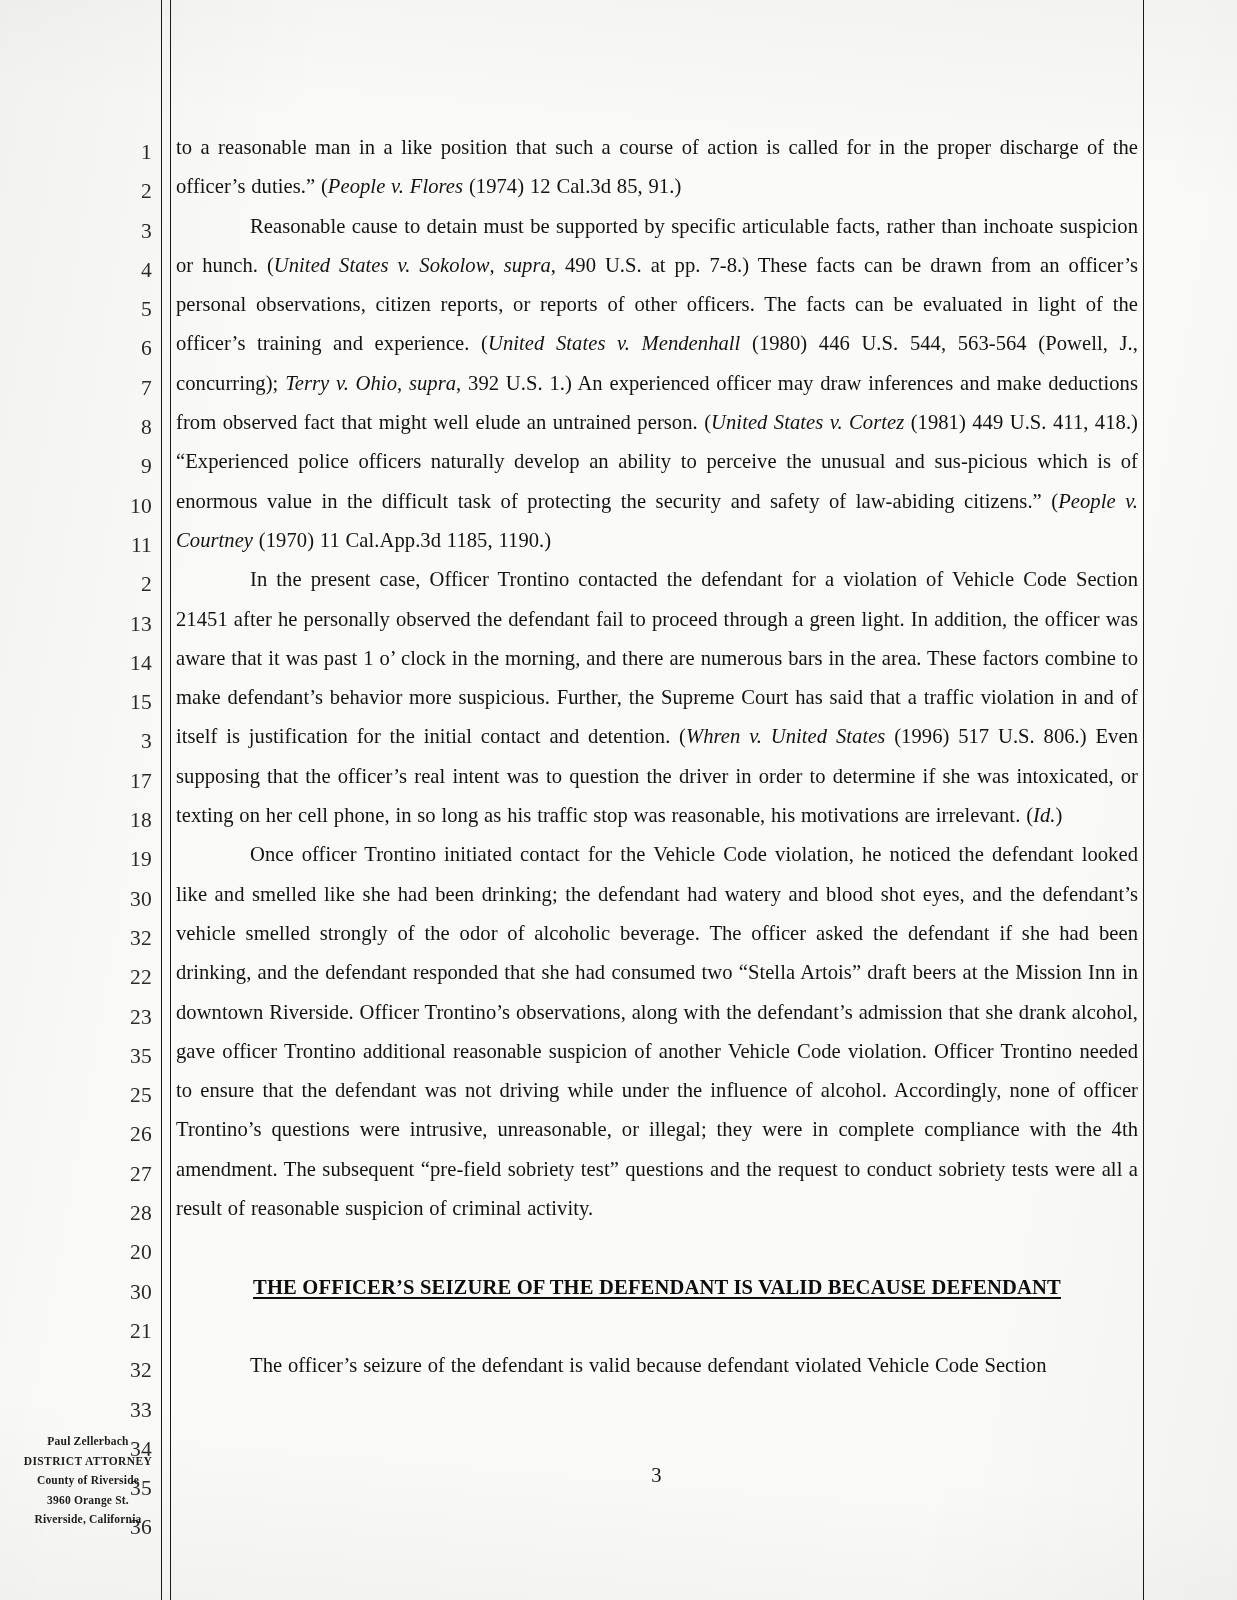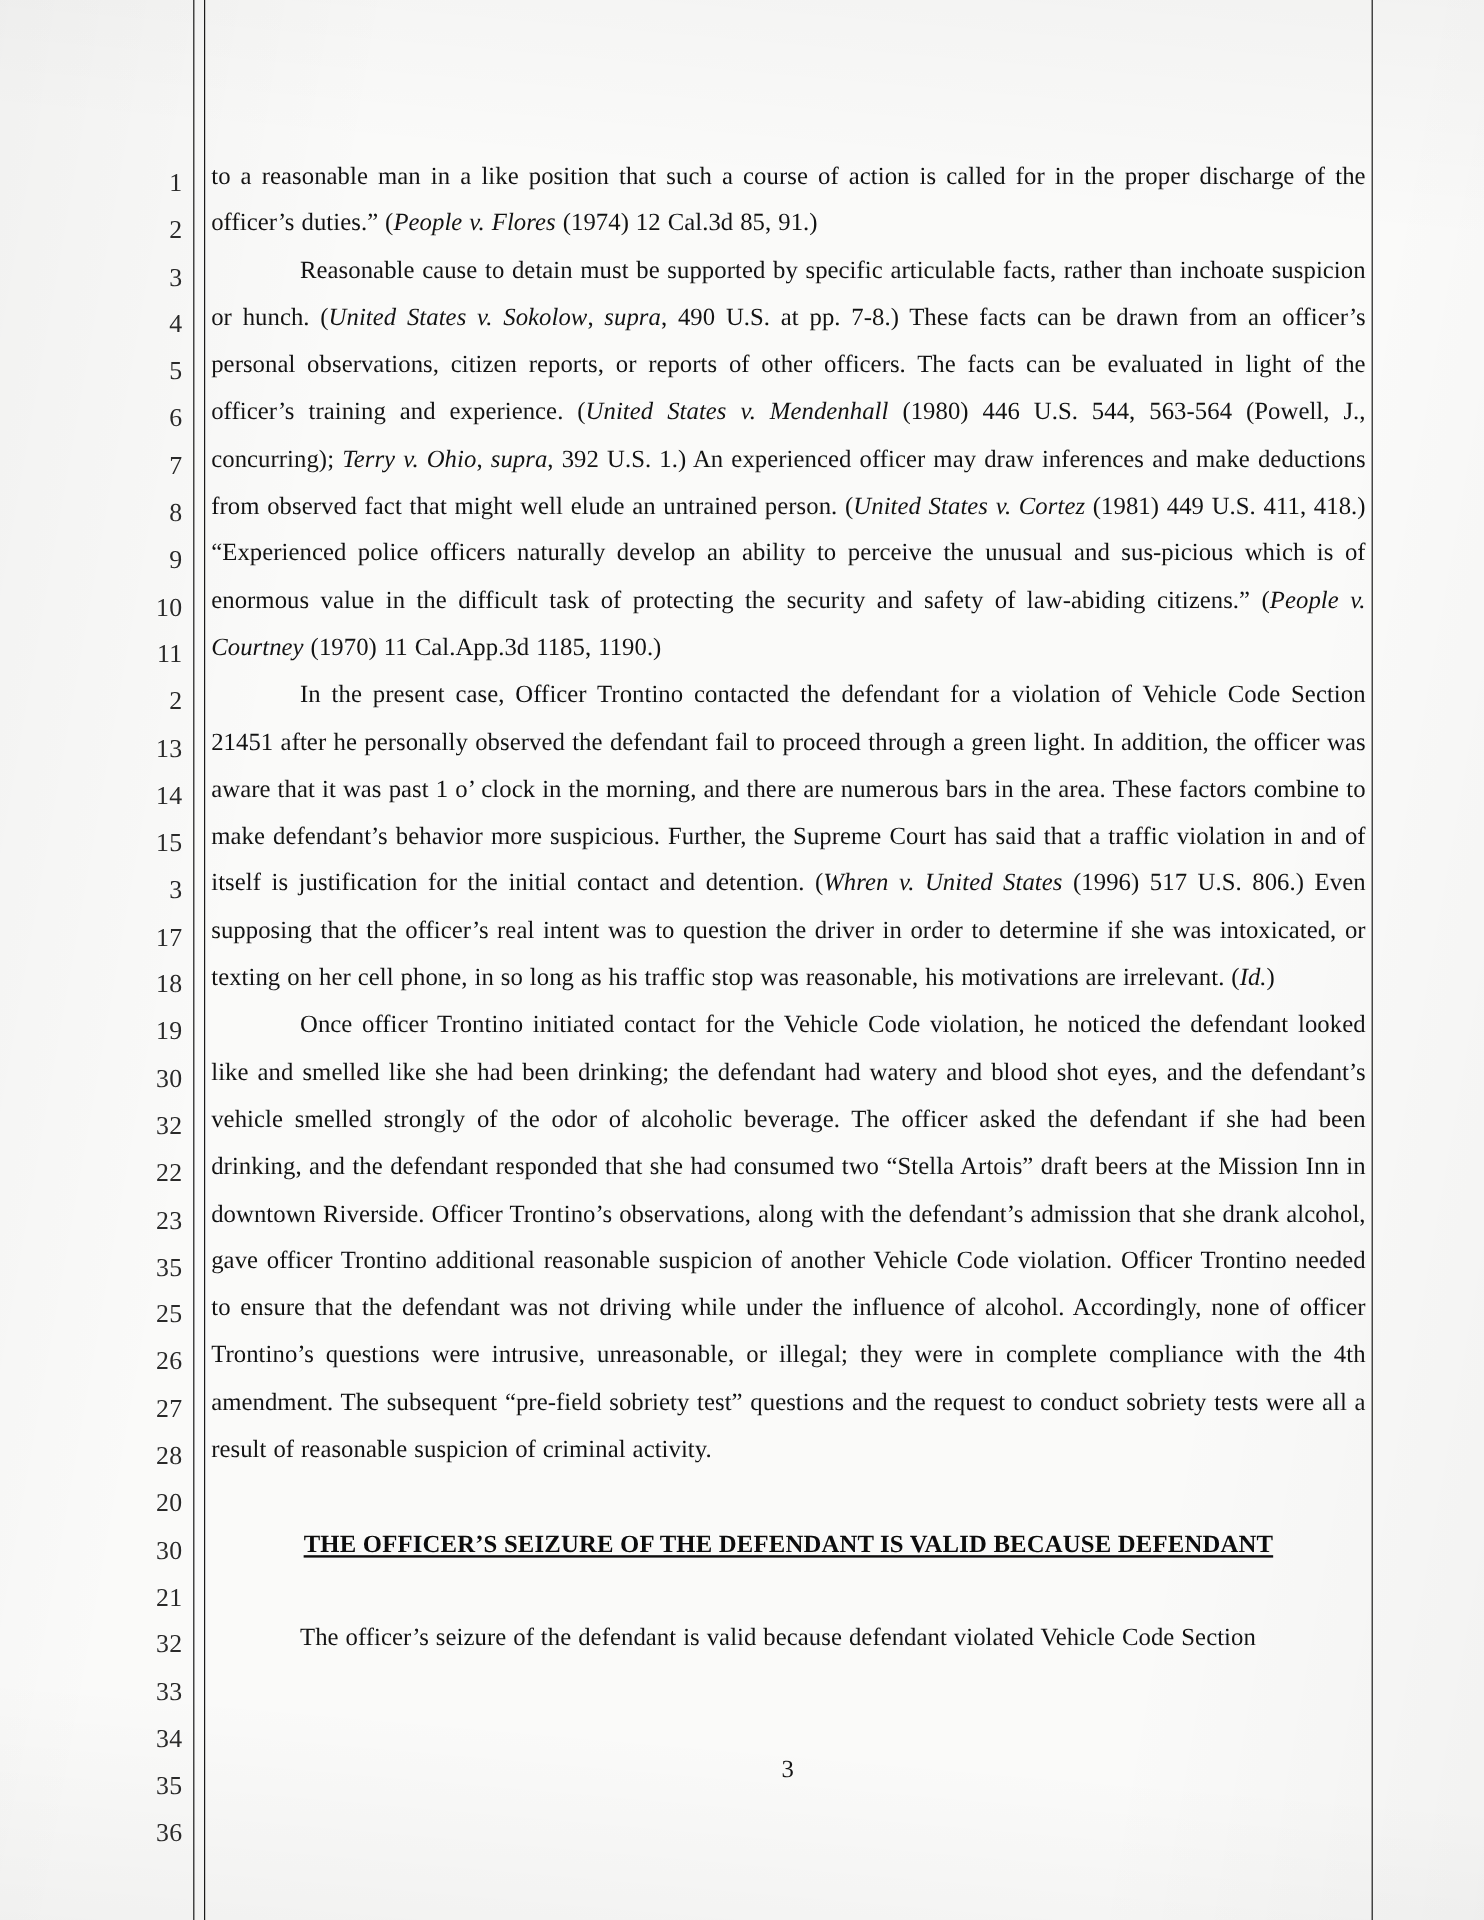--- a/index.html
+++ b/index.html
@@ -188,18 +188,25 @@
     <div class="heading-block">
       <span class="hline">THE OFFICER’S SEIZURE OF THE DEFENDANT IS VALID BECAUSE DEFENDANT</span>
     </div>
 
     <div class="spacer-line"></div>
 
     <p class="para indent">The officer’s seizure of the defendant is valid because defendant violated Vehicle Code Section</p>
 
   </div>
 
+  <div class="letterhead">
+    <div>Paul Zellerbach</div>
+    <div class="lh-caps">DISTRICT ATTORNEY</div>
+    <div>County of Riverside</div>
+    <div>3960 Orange St.</div>
+    <div>Riverside, California</div>
+  </div>
 
   <div class="page-number">
     <span>3</span>
   </div>
 
 </div>
 
 </body></html>

